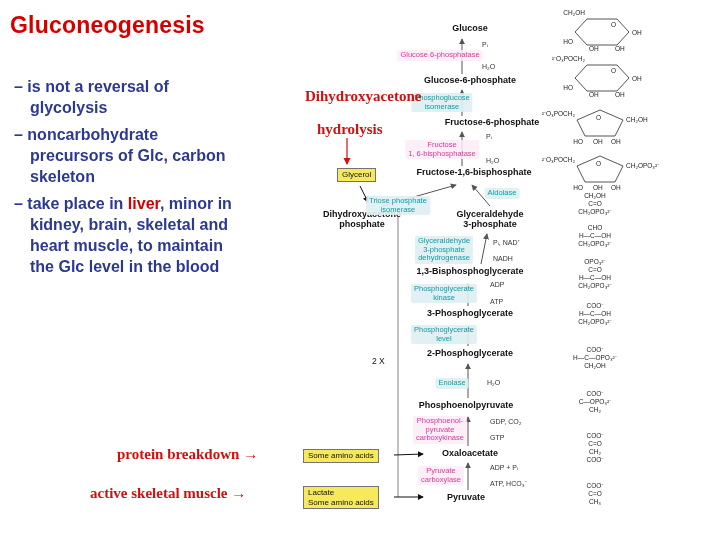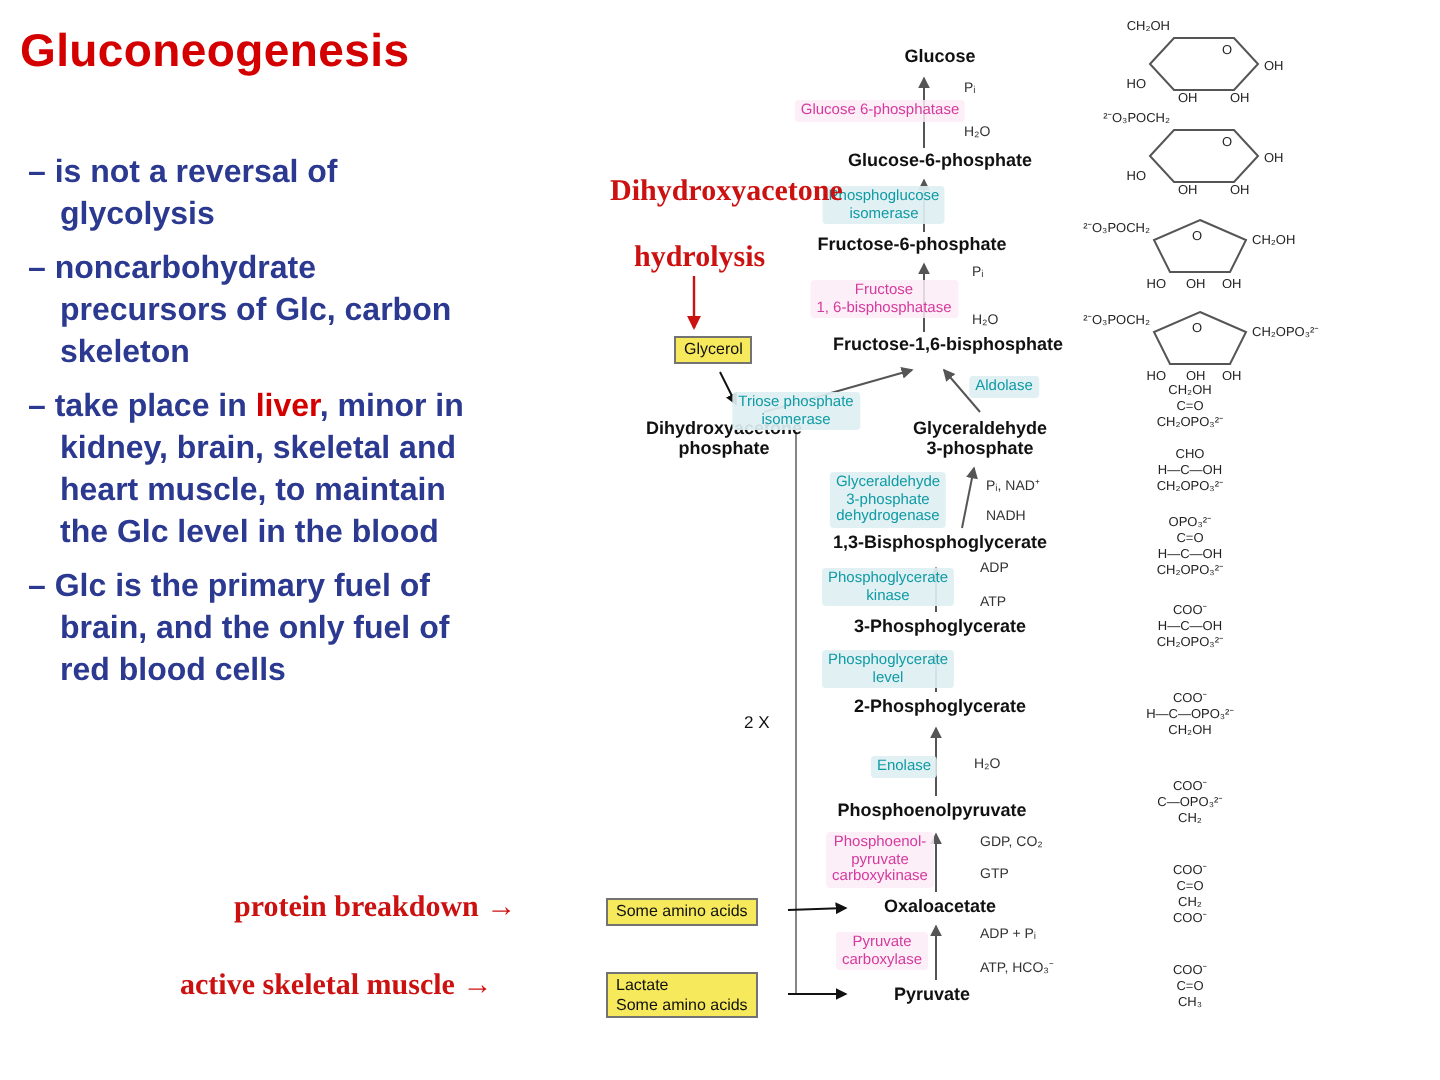--- a/index.html
+++ b/index.html
@@ -57,23 +57,20 @@
 
 <div id="bullets">
   <div class="bullet">
     <span>– is not a reversal of glycolysis</span>
   </div>
   <div class="bullet">
     <span>– noncarbohydrate precursors of Glc, carbon skeleton</span>
   </div>
   <div class="bullet">
     <span>– take place in </span><span class="hl-red">liver</span><span>, minor in kidney, brain, skeletal and heart muscle, to maintain the Glc level in the blood</span>
-  </div>
-  <div class="bullet">
-    <span>– Glc is the primary fuel of brain, and the only fuel of red blood cells</span>
   </div>
 </div>
 
 <div class="ann" style="left:305px;top:88px">Dihydroxyacetone</div>
 <div class="ann" style="left:317px;top:121px">hydrolysis</div>
 <div class="ann" style="left:117px;top:446px">protein breakdown →</div>
 <div class="ann" style="left:90px;top:485px">active skeletal muscle →</div>
 <div class="lbl-2x" style="left:372px;top:356px">2 X</div>
 
 <svg id="arrows" width="720" height="540" viewBox="0 0 720 540">
@@ -103,21 +100,21 @@
   </g>
   <line x1="398" y1="216" x2="398" y2="497" stroke="#666" stroke-width="0.8"></line>
   <line x1="347" y1="138" x2="347" y2="164" stroke="#cc1111" stroke-width="1.2" marker-end="url(#ahr)"></line>
   <line x1="360" y1="186" x2="368" y2="202" stroke="#111" stroke-width="1" marker-end="url(#ahk)"></line>
   <line x1="394" y1="455" x2="423" y2="454" stroke="#111" stroke-width="1" marker-end="url(#ahk)"></line>
   <line x1="394" y1="497" x2="423" y2="497" stroke="#111" stroke-width="1" marker-end="url(#ahk)"></line>
 </svg>
 
 <div class="met" style="left:470px;top:24px">Glucose</div>
 <div class="met" style="left:470px;top:76px">Glucose-6-phosphate</div>
-<div class="met" style="left:456px;top:118px">Fructose-6-phosphate</div>
+<div class="met" style="left:492px;top:118px">Fructose-6-phosphate</div>
 <div class="met" style="left:474px;top:168px">Fructose-1,6-bisphosphate</div>
 <div class="met" style="left:362px;top:210px">
   <span>Dihydroxyacetone</span>
   <span>phosphate</span>
 </div>
 <div class="met" style="left:490px;top:210px">
   <span>Glyceraldehyde</span>
   <span>3-phosphate</span>
 </div>
 <div class="met" style="left:470px;top:267px">1,3-Bisphosphoglycerate</div>

